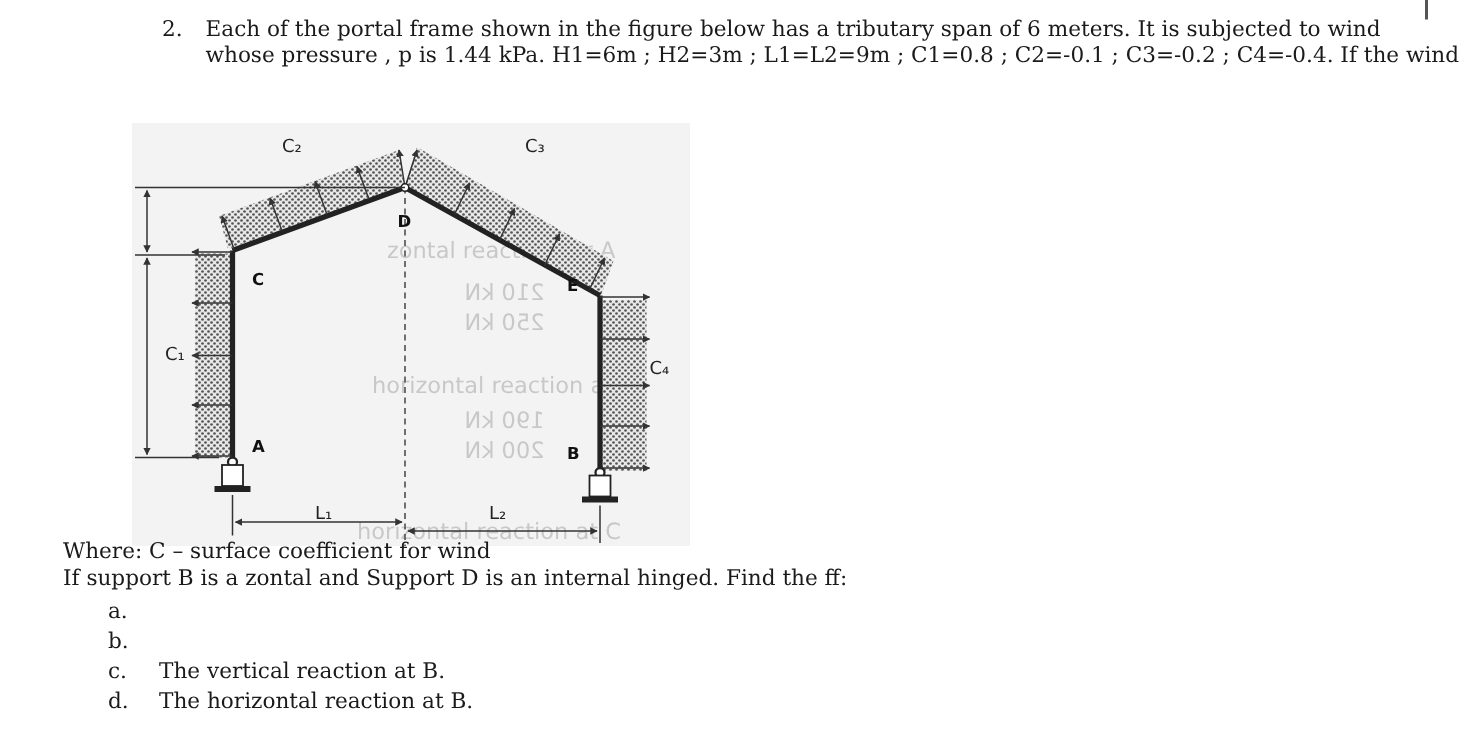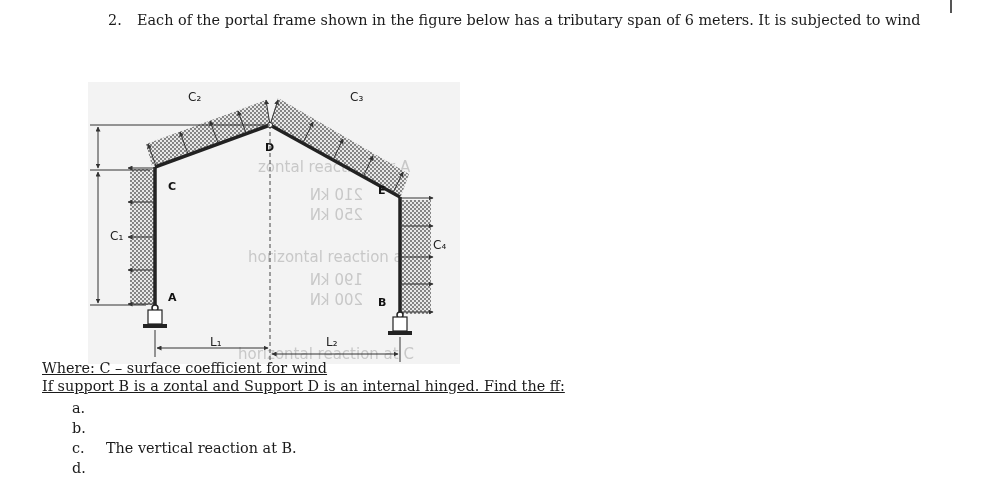--- a/index.html
+++ b/index.html
@@ -7,34 +7,35 @@
            font-family: "DejaVu Serif", "Liberation Serif", serif; color: #1a1a1a; }
     .cursor { position: absolute; left: 950px; top: 0; width: 2px; height: 13px; background: #555; }
     .problem { position: absolute; left: 108px; top: 12px; width: 860px; font-size: 14.4px; line-height: 17px; }
     .problem .num { position: absolute; left: 0; top: 0; }
     .problem .body { position: absolute; left: 29px; top: 0; width: 820px; }
     .problem .line { white-space: nowrap; display: block; }
     .figure { position: absolute; left: 88px; top: 82px; width: 372px; height: 282px; background: #f3f3f3; }
     .figure svg { display: block; }
     .fig-label { font-family: "DejaVu Sans", "Liberation Sans", sans-serif; }
     .after { position: absolute; left: 42px; top: 360px; font-size: 14.4px; line-height: 17.5px; width: 900px; }
-    .after .line { display: block; white-space: nowrap; text-decoration: underline; }
+    .after .line { display: block; white-space: nowrap; }
     .list { position: absolute; left: 72px; top: 398px; font-size: 14.4px; line-height: 20px; }
     .list .item { display: flex; white-space: nowrap; }
     .list .marker { width: 34px; }
   </style>
 </head>
 <body>
 
 <div class="cursor"></div>
 
 <div class="problem">
   <span class="num">2.</span>
   <div class="body">
     <span class="line">Each of the portal frame shown in the figure below has a tributary span of 6 meters. It is subjected to wind</span>
+    <span class="line">whose pressure , p is 1.44 kPa. H1=6m ; H2=3m ; L1=L2=9m ; C1=0.8 ; C2=-0.1 ; C3=-0.2 ; C4=-0.4. If the wind</span>
   </div>
 </div>
 
 <div class="figure">
   <svg width="372" height="282" viewBox="0 0 372 282" xmlns="http://www.w3.org/2000/svg">
     <defs>
       <pattern id="dots" width="4" height="4" patternUnits="userSpaceOnUse">
         <rect width="4" height="4" fill="#e8e8e8"></rect>
         <circle cx="1" cy="1" r="0.9" fill="#555"></circle>
         <circle cx="3" cy="3" r="0.9" fill="#555"></circle>
@@ -154,14 +155,15 @@
   </div>
   <div class="item">
     <span class="marker">b.</span>
   </div>
   <div class="item">
     <span class="marker">c.</span>
     <span>The vertical reaction at B.</span>
   </div>
   <div class="item">
     <span class="marker">d.</span>
+    <span>The horizontal reaction at B.</span>
   </div>
 </div>
 
 </body></html>

